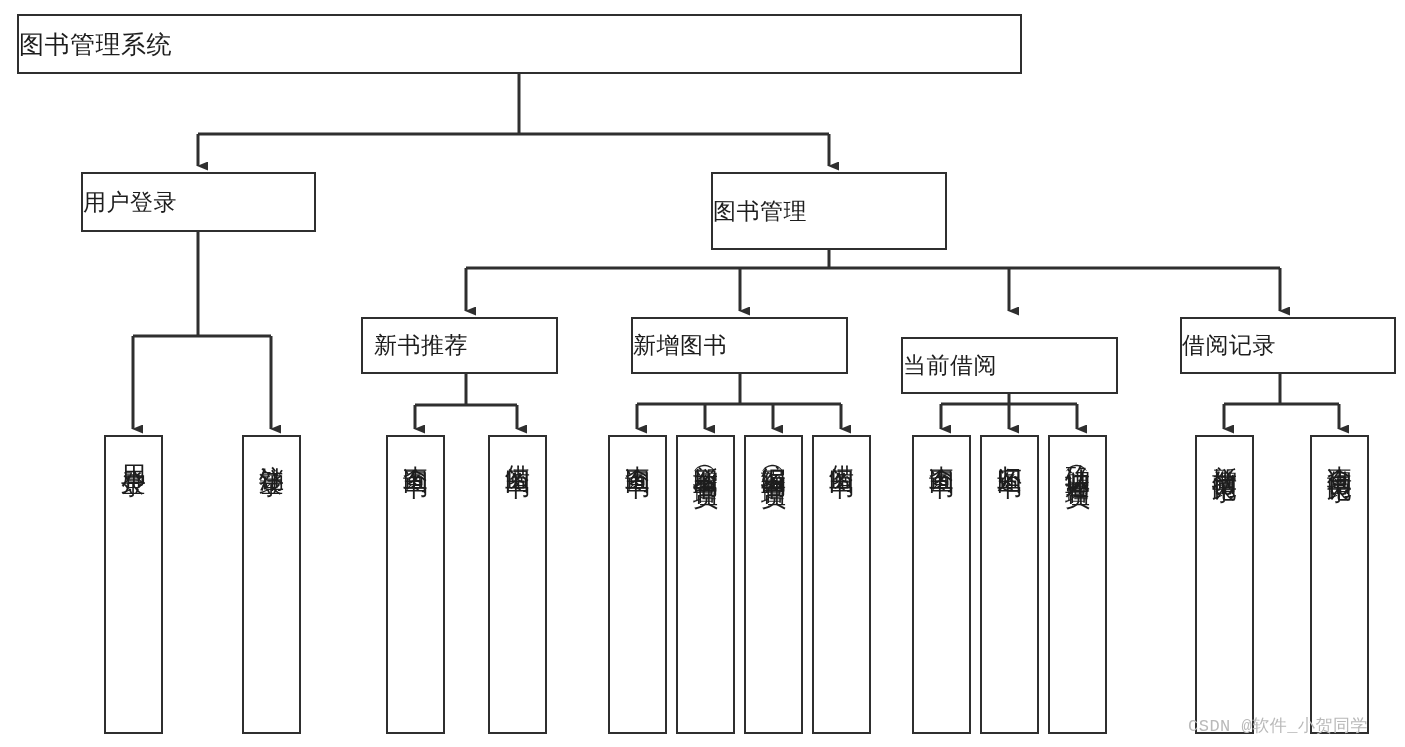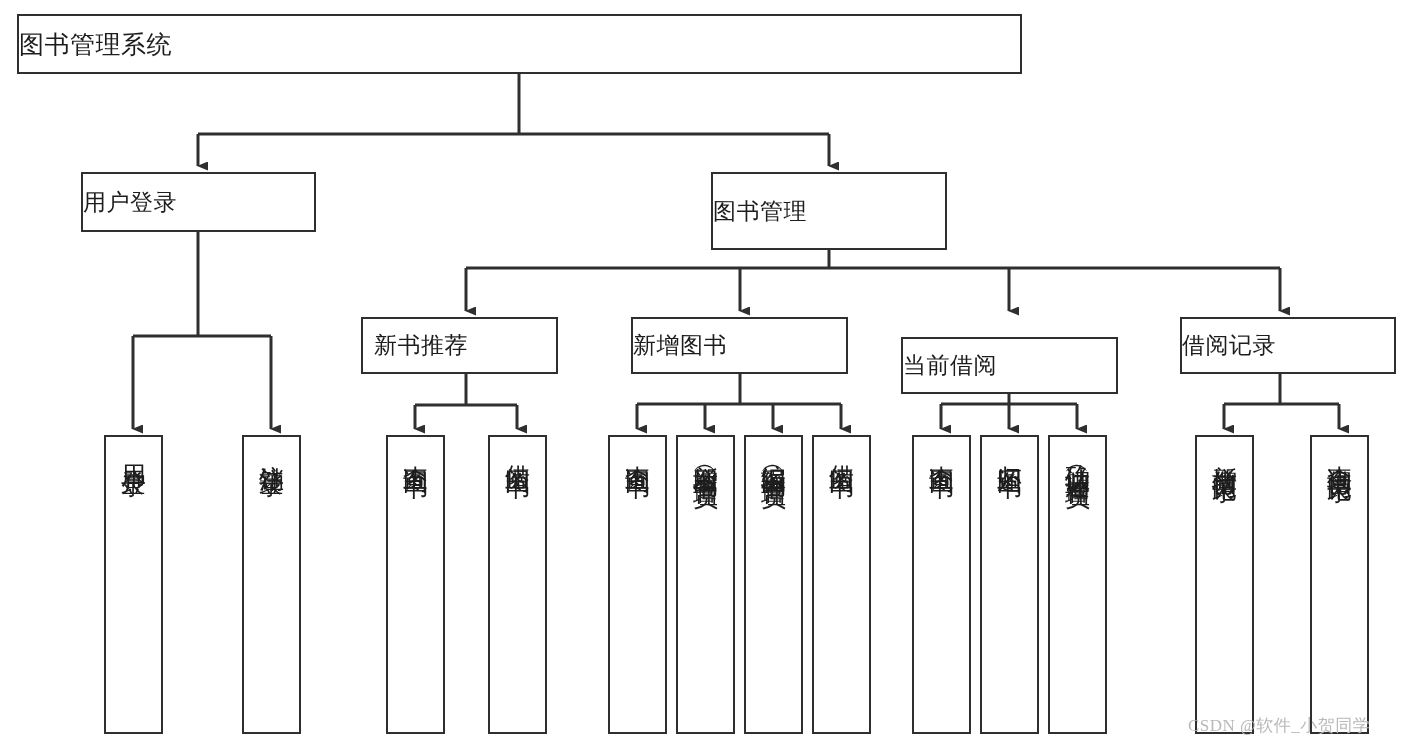--- a/index.html
+++ b/index.html
@@ -74,21 +74,21 @@
   
   #watermark {
     position: absolute;
     left: 1188px;
     top: 714px;
     font-size: 17px;
     color: #b9b9b9;
     letter-spacing: 0.5px;
     z-index: 3;
     white-space: nowrap;
-    font-family: Liberation Serif, serif;
+    font-family: Liberation Mono, monospace;
   }
 </style>
 </head>
 <body>
 
 <div id="canvas">
 
   <svg id="connectors" viewBox="0 0 1405 747" xmlns="http://www.w3.org/2000/svg">
     <defs>
       <marker id="arw" markerWidth="9" markerHeight="11" refX="4.5" refY="10" orient="auto" markerUnits="userSpaceOnUse">

